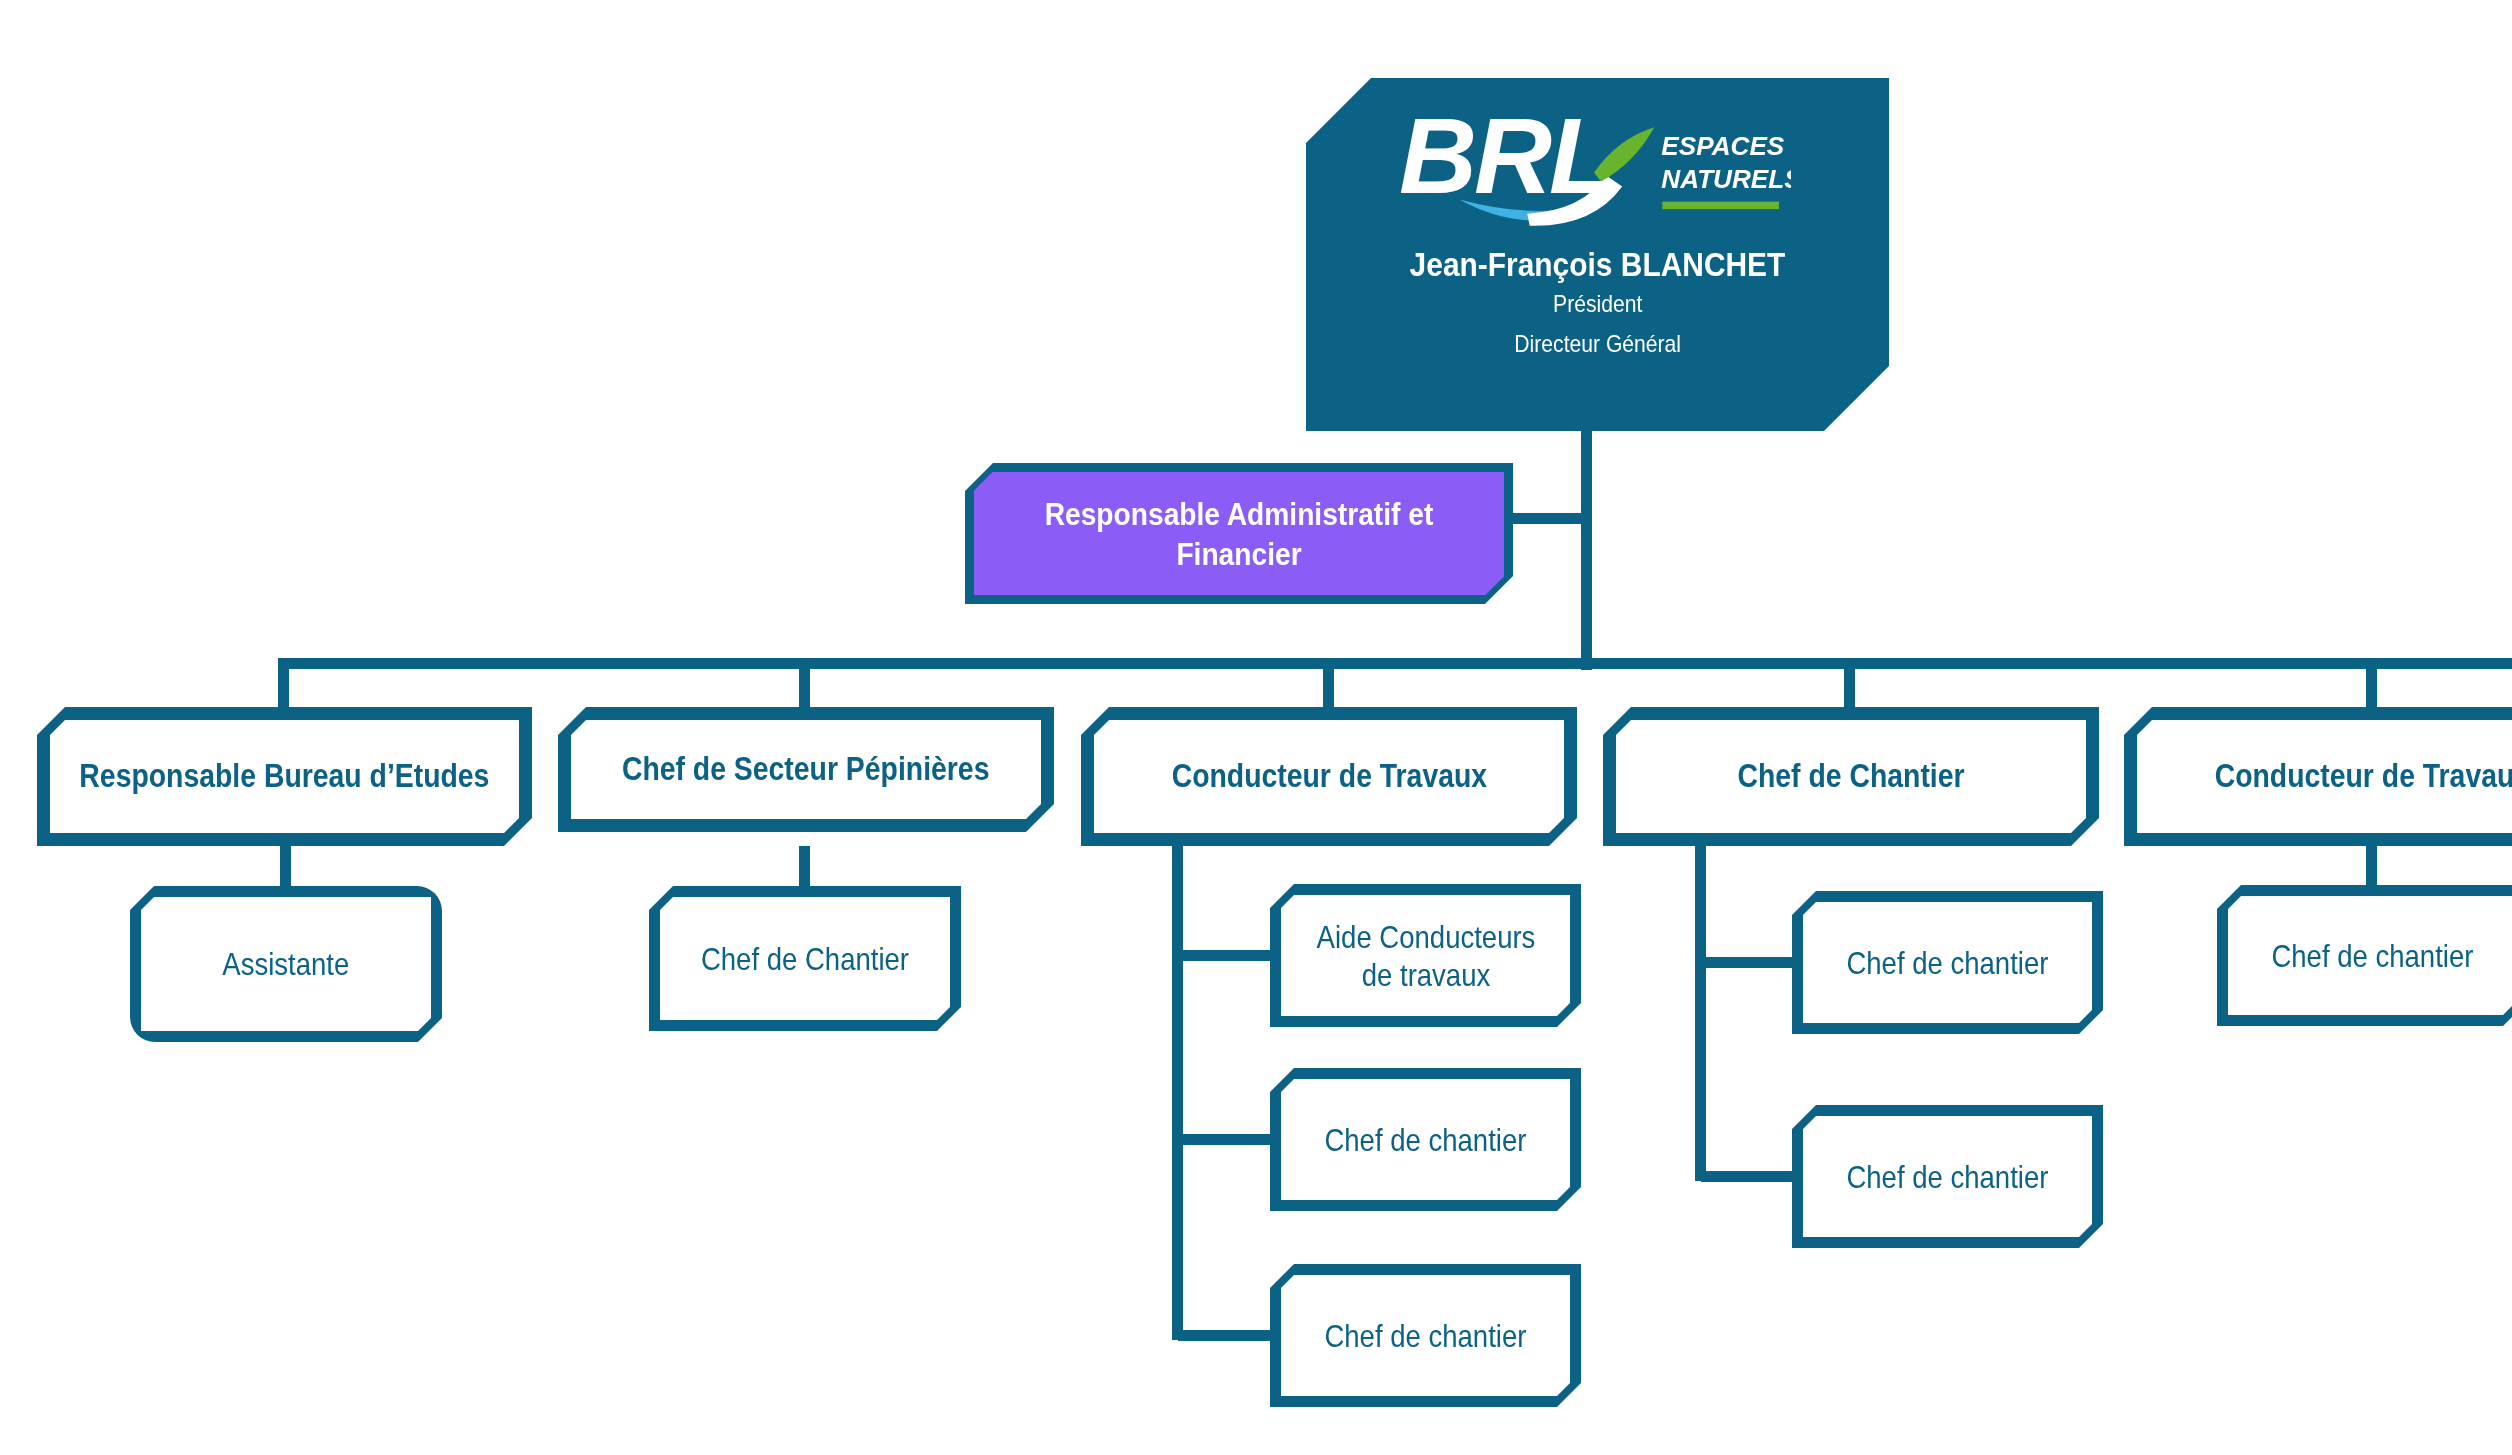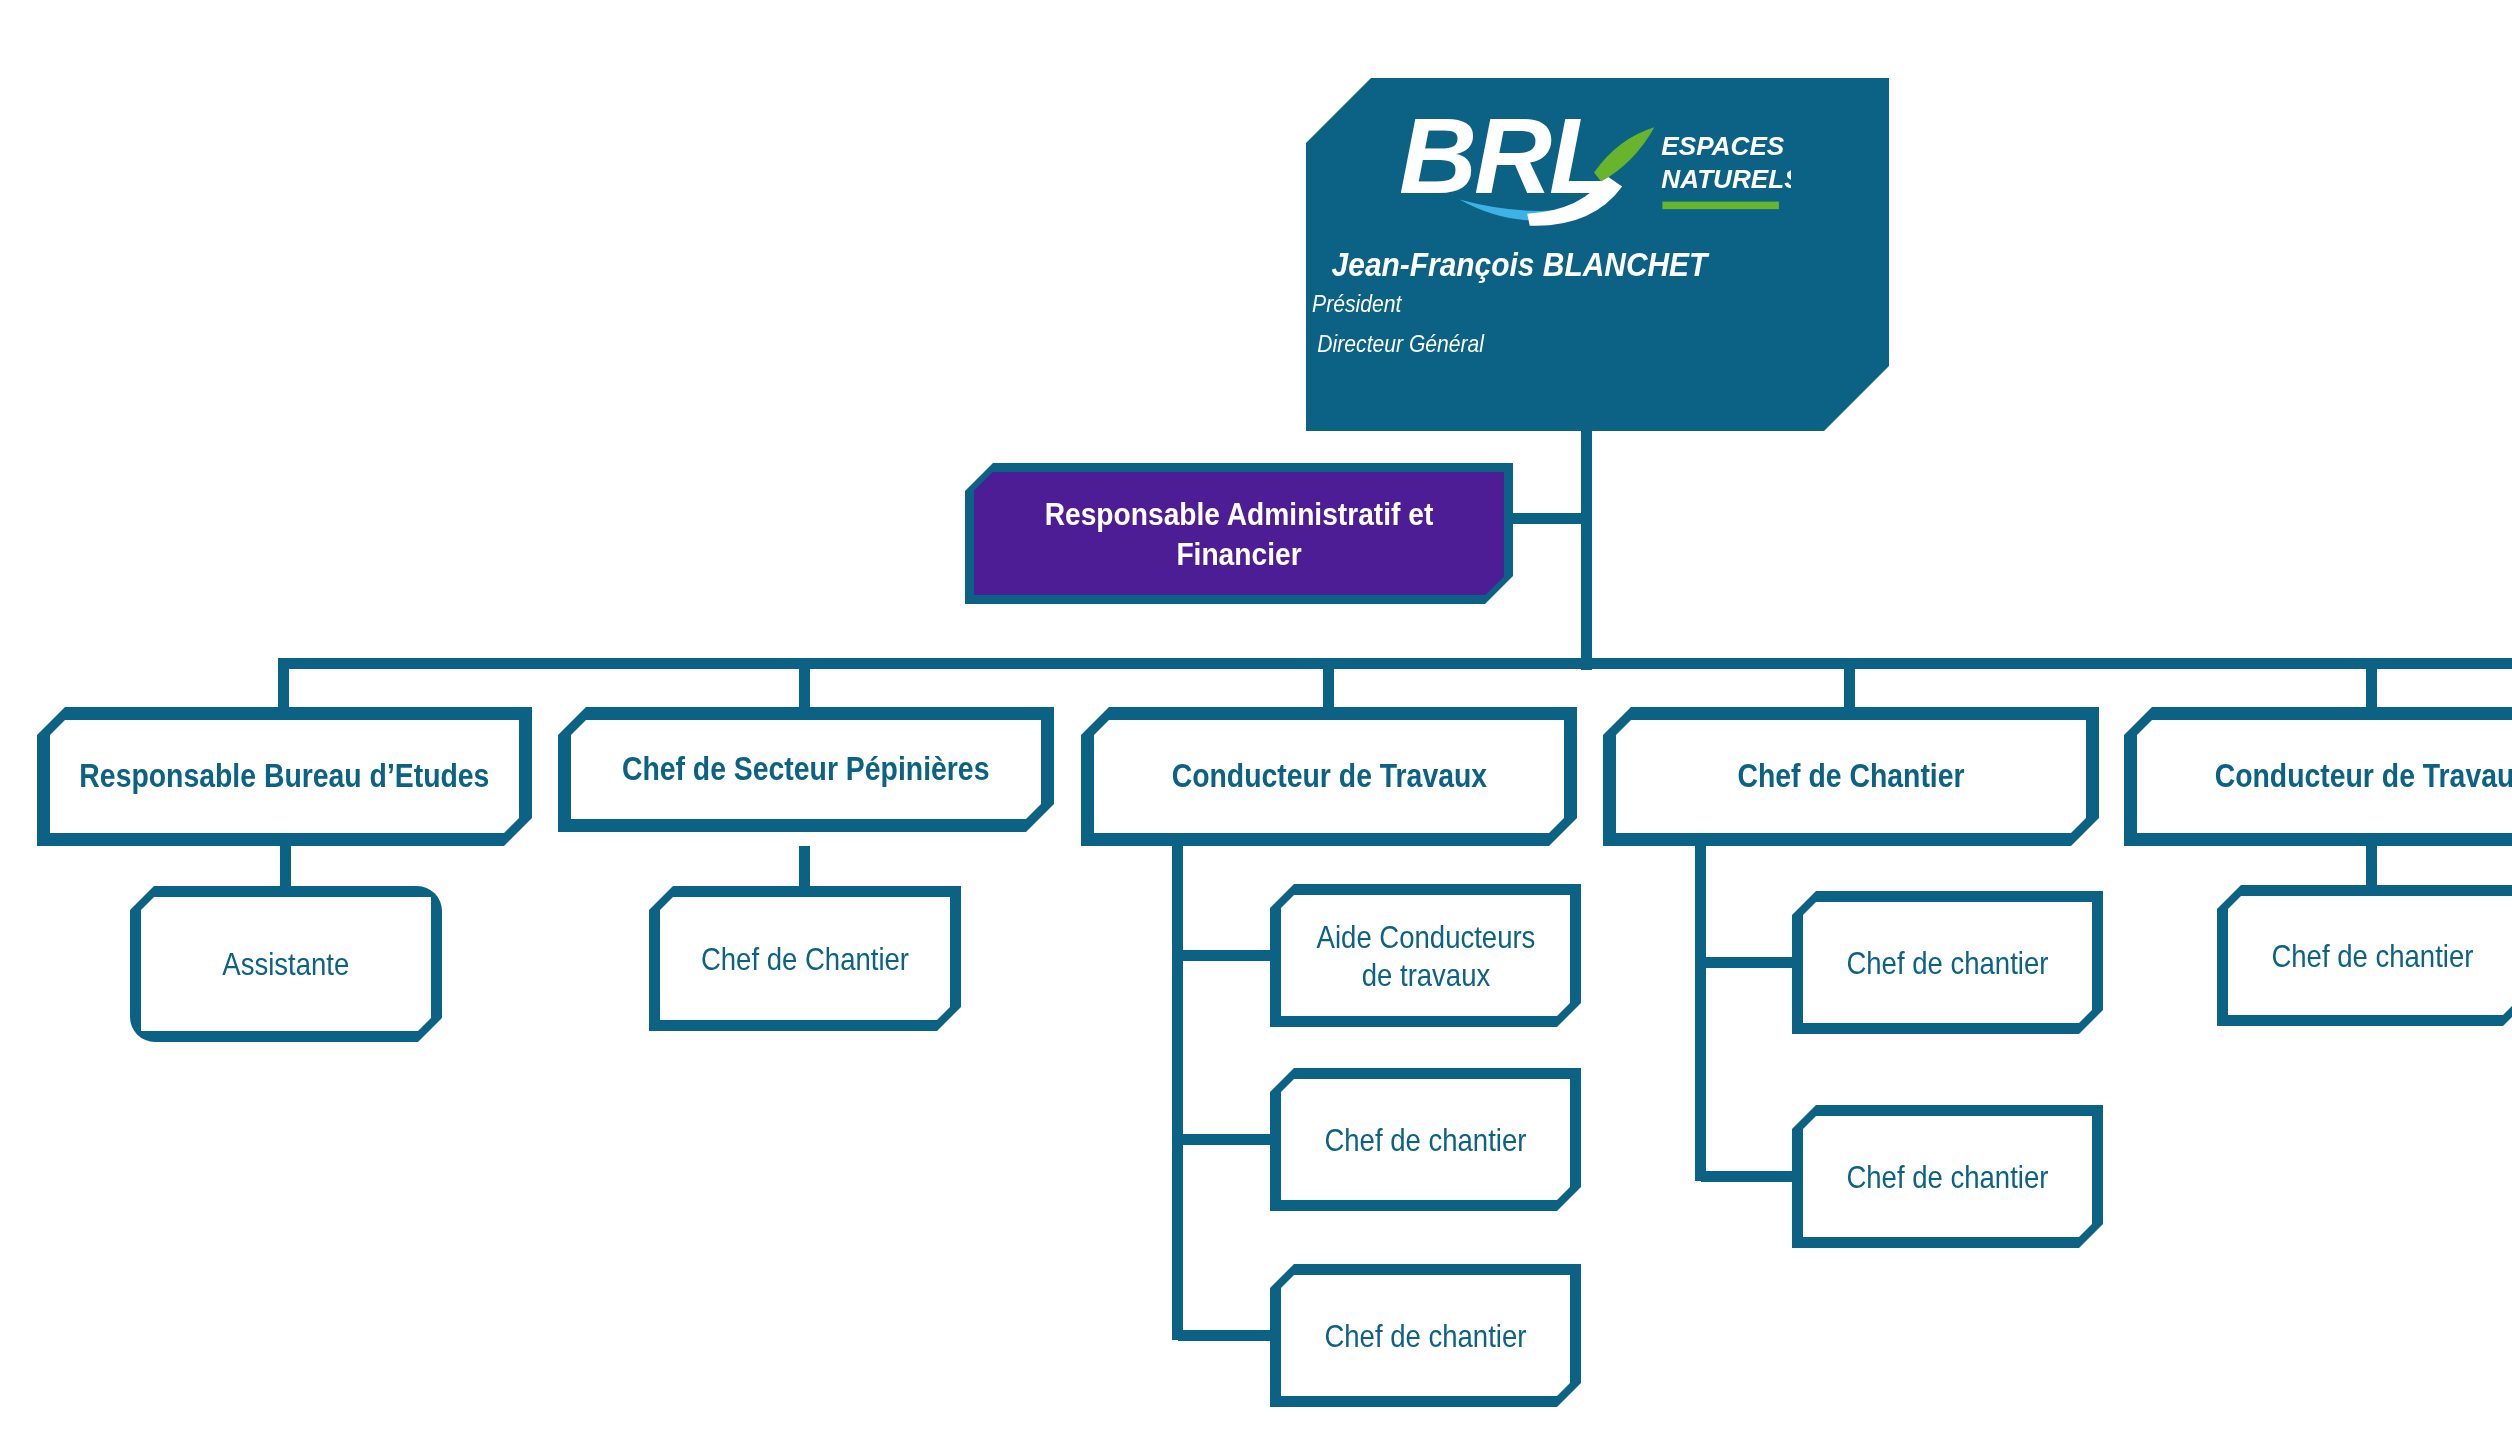--- a/index.html
+++ b/index.html
@@ -15,29 +15,29 @@
     clip-path:polygon(var(--c) 0,100% 0,100% calc(100% - var(--c)),calc(100% - var(--c)) 100%,0 100%,0 var(--c));
   }
   .node-inner{
     position:absolute;inset:var(--b);background:#ffffff;
     clip-path:polygon(var(--ci) 0,100% 0,100% calc(100% - var(--ci)),calc(100% - var(--ci)) 100%,0 100%,0 var(--ci));
     display:flex;align-items:center;justify-content:center;text-align:center;
   }
   .lv2{--c:28px;--b:13px;--ci:15px;}
   .lv3{--c:24px;--b:11px;--ci:13px;}
   .staff{--c:28px;--b:9px;--ci:18.6px;}
-  .staff .node-inner{background:#4c1d95;}
+  .staff .node-inner{background:#8b5cf6;}
   .direction{--c:65px;}
   .label{display:inline-block;transform:scaleX(0.86);transform-origin:center;}
   .lv2-label{color:#0B6285;font-weight:bold;font-size:33px;line-height:1.18;white-space:nowrap;}
   .lv3-label{color:#0B6285;font-weight:normal;font-size:32px;line-height:38px;max-width:288px;}
   .staff-label{color:#ffffff;font-weight:bold;font-size:32px;line-height:40px;width:543px;transform:scaleX(0.88);}
   
   .brl-logo{position:absolute;left:73px;top:17.6px;width:412px;height:166px;}
-  .dir-text{position:absolute;left:0;right:0;top:166px;color:#ffffff;font-style:italic;}
+  .dir-text{position:absolute;left:0;right:0;top:166px;text-align:center;color:#ffffff;}
   .dir-name{font-size:34px;font-weight:bold;line-height:40px;}
   .dir-role{font-size:24px;font-weight:normal;line-height:40px;}
   .squeeze{display:inline-block;transform:scaleX(0.88);transform-origin:center;}
   .logo-word{font-family:"Liberation Sans","DejaVu Sans",sans-serif;font-weight:bold;font-style:italic;font-size:215px;fill:#ffffff;letter-spacing:-6px;}
   .logo-tag{font-family:"Liberation Sans","DejaVu Sans",sans-serif;font-weight:bold;font-style:italic;font-size:52px;fill:#ffffff;}
 </style>
 </head>
 <body>
 
 <div class="canvas">

